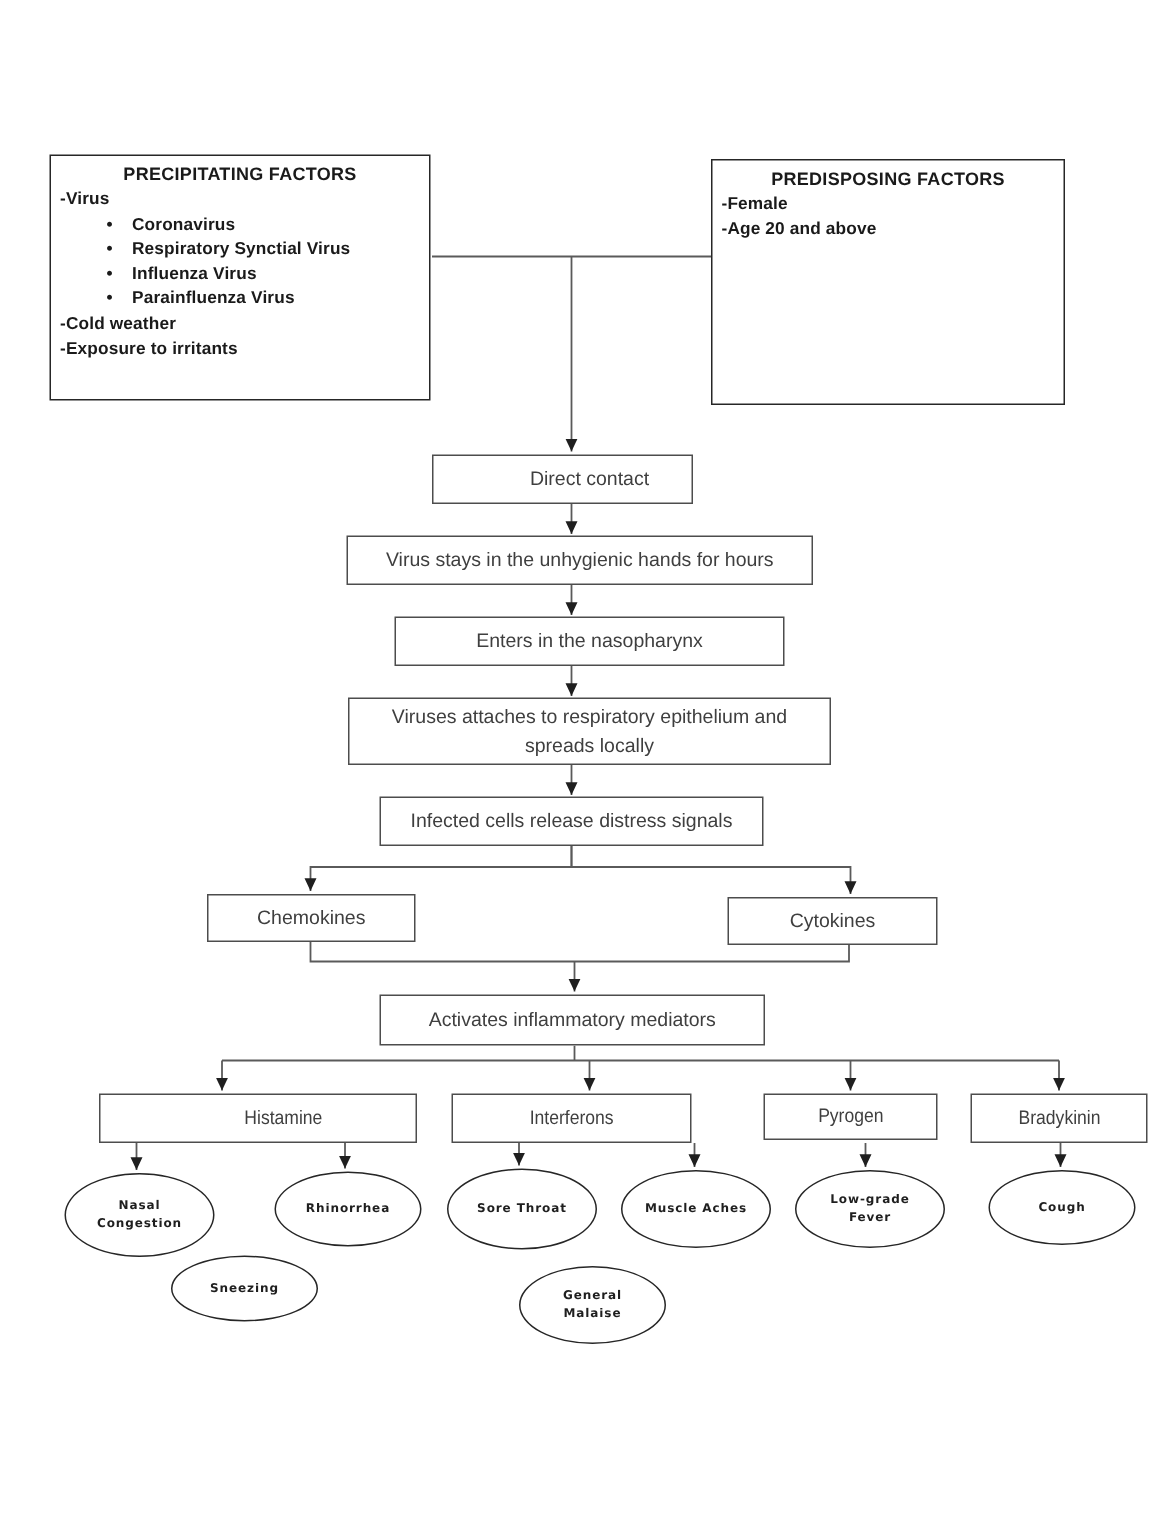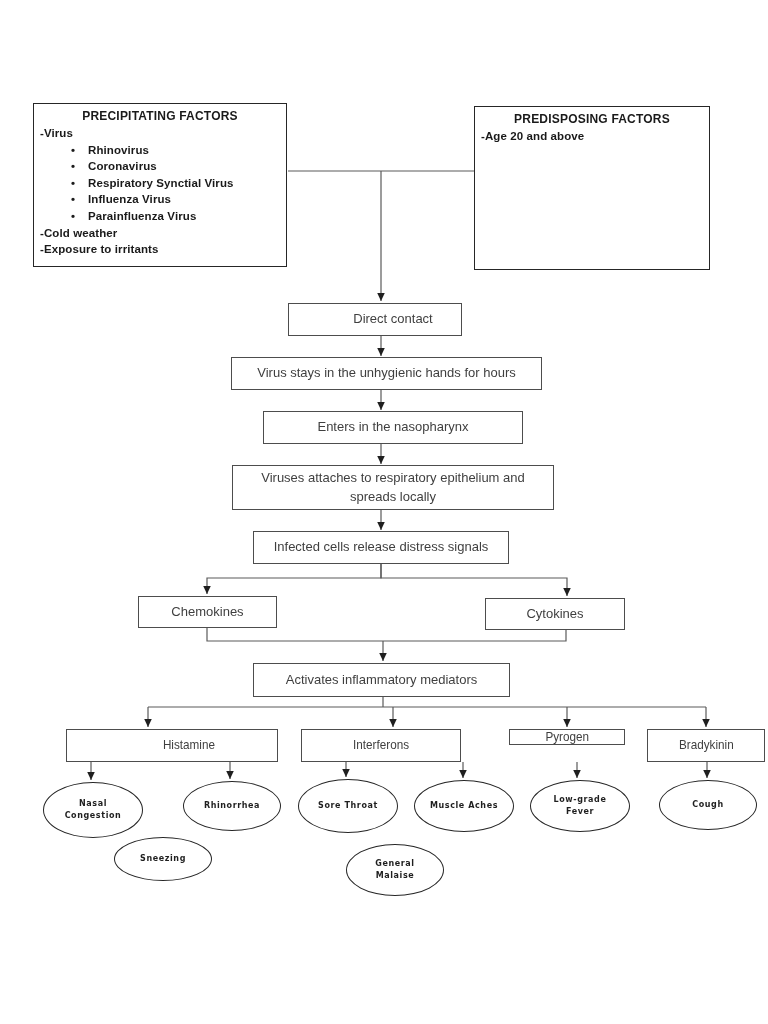--- a/index.html
+++ b/index.html
@@ -68,31 +68,31 @@
       <polyline points="346,762 346,777" marker-end="url(#arw)"></polyline>
       <polyline points="463,762 463,778" marker-end="url(#arw)"></polyline>
       <polyline points="577,762 577,778" marker-end="url(#arw)"></polyline>
       <polyline points="707,762 707,778" marker-end="url(#arw)"></polyline>
     </g>
   </svg>
 
   <div class="node factor-box" style="left:33px; top:103px; width:254px; height:164px;">
     <div class="factor-title">PRECIPITATING FACTORS</div>
     <div class="factor-line">-Virus</div>
-    <div class="factor-line bullet">Rhinovirus</div>
     <div class="factor-line bullet">Coronavirus</div>
     <div class="factor-line bullet">Respiratory Synctial Virus</div>
     <div class="factor-line bullet">Influenza Virus</div>
     <div class="factor-line bullet">Parainfluenza Virus</div>
     <div class="factor-line">-Cold weather</div>
     <div class="factor-line">-Exposure to irritants</div>
   </div>
 
   <div class="node factor-box" style="left:474px; top:106px; width:236px; height:164px;">
     <div class="factor-title">PREDISPOSING FACTORS</div>
+    <div class="factor-line">-Female</div>
     <div class="factor-line">-Age 20 and above</div>
   </div>
 
   <div class="node rect" style="left:288px; top:303px; width:174px; height:33px;padding-left:44px;">
     <span>Direct contact</span>
   </div>
 
   <div class="node rect" style="left:231px; top:357px; width:311px; height:33px;">
     <span>Virus stays in the unhygienic hands for hours</span>
   </div>
@@ -122,21 +122,21 @@
   </div>
 
   <div class="node rect condensed" style="left:66px; top:729px; width:212px; height:33px;padding-left:41px;">
     <span>Histamine</span>
   </div>
 
   <div class="node rect condensed" style="left:301px; top:729px; width:160px; height:33px;">
     <span>Interferons</span>
   </div>
 
-  <div class="node rect condensed" style="left:509px; top:729px; width:116px; height:16px;">
+  <div class="node rect condensed" style="left:509px; top:729px; width:116px; height:31px;">
     <span>Pyrogen</span>
   </div>
 
   <div class="node rect condensed" style="left:647px; top:729px; width:118px; height:33px;">
     <span>Bradykinin</span>
   </div>
 
   <div class="node ellipse" style="left:43px; top:782px; width:100px; height:56px;">
     <span>Nasal Congestion</span>
   </div>

